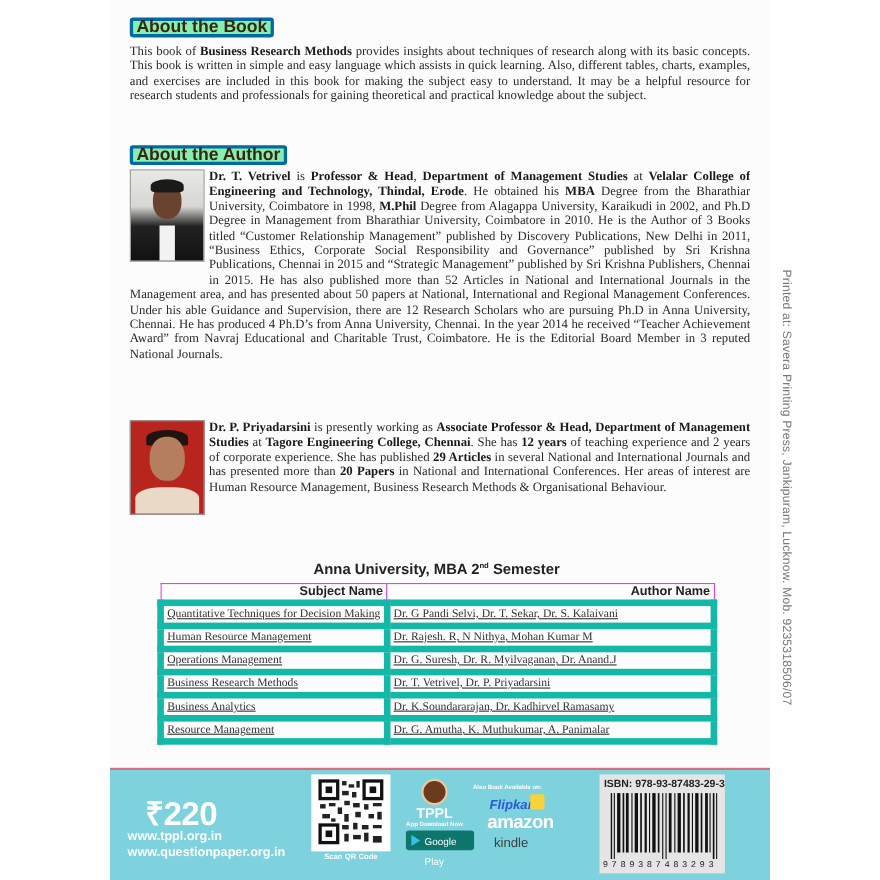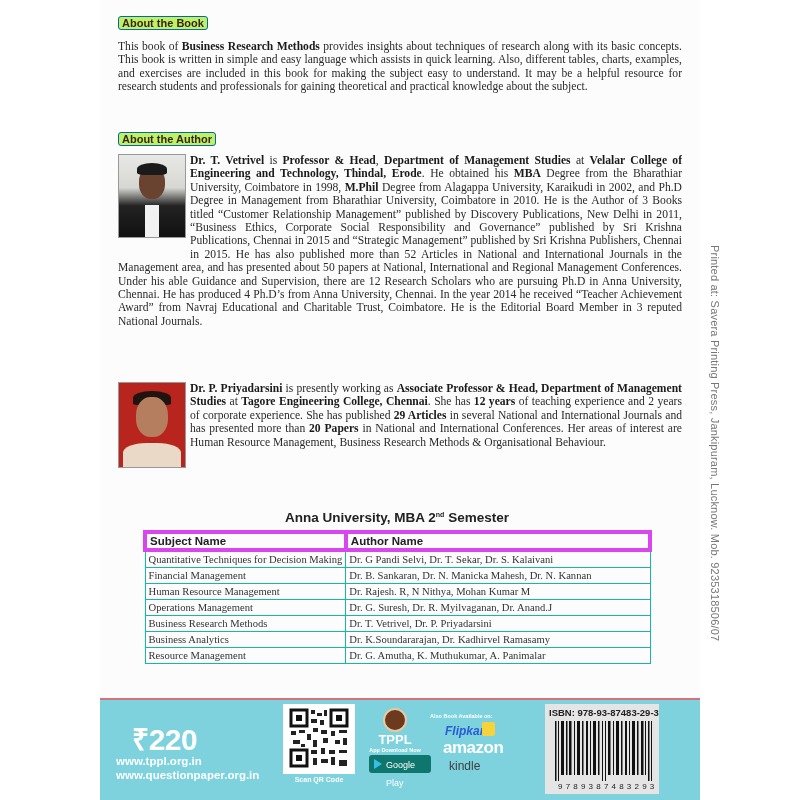--- a/index.html
+++ b/index.html
@@ -1,28 +1,28 @@
 <!DOCTYPE html>
 <html><head>
 <meta charset="utf-8">
 <style>
   html, body { margin:0; padding:0; }
   body { width:800px; height:800px; background:#ffffff; position:relative; overflow:hidden; font-family:"Liberation Serif", serif; color:#222; }
   .cover { position:absolute; left:100px; top:0; width:600px; height:800px; background:#fdfcfc; }
-  .section-tag { position:absolute; left:18px; font-family:"Liberation Sans", sans-serif; font-weight:bold; font-size:11px; color:#3a2418; background:#bef264; border:1px solid #0369a1; border-radius:3px; padding:0 3px; line-height:12px; }
+  .section-tag { position:absolute; left:18px; font-family:"Liberation Sans", sans-serif; font-weight:bold; font-size:16px; color:#3a2418; background:#86efac; border:3px solid #0369a1; border-radius:3px; padding:0 3px; line-height:12px; }
   .para { position:absolute; font-size:11.6px; line-height:13.4px; text-align:justify; color:#2a2a2a; }
   .para b { font-weight:bold; color:#1a1a1a; }
   .photo { position:absolute; border:1px solid #999; overflow:hidden; }
   .vert { position:absolute; left:705px; top:245px; width:20px; height:380px; }
   .vert span { position:absolute; left:0; top:0; transform-origin:0 0; transform:translate(16px,0) rotate(90deg); white-space:nowrap; font-family:"Liberation Sans", sans-serif; font-size:11px; color:#777; letter-spacing:0.2px; }
   .tbl-title { position:absolute; left:143px; top:510px; width:508px; text-align:center; font-family:"Liberation Sans", sans-serif; font-weight:bold; font-size:13.5px; color:#222; }
   .tbl-title sup { font-size:7px; }
   table.books { position:absolute; left:143px; top:530px; width:509px; border-collapse:collapse; font-size:10.6px; }
-  table.books th { font-family:"Liberation Sans", sans-serif; font-weight:bold; font-size:11.5px; height:14px; border:4px solid #d946ef; padding:0 3px; text-align:left; color:#222; }
-  table.books td { height:15px; border:1px solid #14b8a6; padding:0 3px; color:#333; white-space:nowrap; }
+  table.books th { font-family:"Liberation Sans", sans-serif; font-weight:bold; font-size:11.5px; height:14px; border:1px solid #d946ef; padding:0 3px; text-align:right; color:#222; }
+  table.books td { height:15px; border:6px solid #14b8a6; padding:0 3px; color:#333; white-space:nowrap;text-decoration:underline; }
   table.books td.c1 { width:190px; }
   .rule { position:absolute; left:100px; top:698px; width:600px; height:2px; background:#d8707a; }
   .footer { position:absolute; left:100px; top:700px; width:600px; height:100px; background:#7dd2de; }
   .price { position:absolute; left:16px; top:18px; font-family:"Liberation Sans", sans-serif; font-weight:bold; font-size:30px; color:#fff; letter-spacing:-0.5px;margin-left:16px; }
   .url { position:absolute; left:16px; font-family:"Liberation Sans", sans-serif; font-weight:bold; font-size:11.5px; color:#fff; }
   .qr { position:absolute; left:183px; top:4px; width:72px; height:70px; background:#fff; }
   .qr-cap { position:absolute; left:183px; top:76px; width:72px; text-align:center; font-family:"Liberation Sans", sans-serif; font-size:7px; font-weight:bold; color:#fff; }
   .tppl-logo { position:absolute; left:283px; top:8px; width:24px; height:24px; border-radius:50%; background:#6b3a1f; border:2px solid #e8c9a0; box-sizing:border-box; }
   .tppl { position:absolute; left:268px; top:32px; width:54px; text-align:center; font-family:"Liberation Sans", sans-serif; font-weight:bold; font-size:13px; color:#fff; }
   .tppl-sub { position:absolute; left:262px; top:47px; width:66px; text-align:center; font-family:"Liberation Sans", sans-serif; font-weight:bold; font-size:5.5px; color:#fff; }
@@ -30,21 +30,21 @@
   .gplay .tri { position:absolute; left:5px; top:4px; width:0; height:0; border-top:5px solid transparent; border-bottom:5px solid transparent; border-left:8px solid #34c0e8; }
   .gplay .lbl { position:absolute; left:17px; top:1px; }
   .avail { position:absolute; left:330px; top:13px; font-family:"Liberation Sans", sans-serif; font-weight:bold; font-size:5.5px; color:#fff; }
   .flipkart { position:absolute; left:345px; top:24px; font-family:"Liberation Sans", sans-serif; font-style:italic; font-weight:bold; font-size:12px; color:#2a5bd7; }
   .fk-bag { position:absolute; left:382px; top:22px; width:13px; height:14px; background:#f7d33b; border-radius:2px; }
   .amazon { position:absolute; left:343px; top:38px; font-family:"Liberation Sans", sans-serif; font-weight:bold; font-size:17px; color:#fff; letter-spacing:-0.5px; }
   .kindle { position:absolute; left:349px; top:59px; font-family:"Liberation Sans", sans-serif; font-size:12px; color:#404040; }
   .isbn-box { position:absolute; left:445px; top:4px; width:114px; height:90px; background:#e5e5e5; }
   .isbn-txt { position:absolute; left:4px; top:3px; font-family:"Liberation Sans", sans-serif; font-weight:bold; font-size:9.5px; color:#222; white-space:nowrap; }
   .barcode { position:absolute; left:10px; top:17px; width:98px; height:60px; }
-  .isbn-num { position:absolute; left:13px; top:78px; width:110px; font-family:Liberation Sans, sans-serif; font-size:8px; letter-spacing:3.2px; color:#222; white-space:nowrap; }
+  .isbn-num { position:absolute; left:3px; top:78px; width:110px; font-family:Liberation Mono, monospace; font-size:8px; letter-spacing:3.2px; color:#222; white-space:nowrap; }
 </style>
 </head>
 <body>
 
 <div class="cover">
 
   <div class="section-tag" style="top:16px;">About the Book</div>
   <div class="para" style="left:18px; top:40px; width:564px;"><span>This book of </span><b>Business Research Methods</b><span> provides insights about techniques of research along with its basic concepts. This book is written in simple and easy language which assists in quick learning. Also, different tables, charts, examples, and exercises are included in this book for making the subject easy to understand. It may be a helpful resource for research students and professionals for gaining theoretical and practical knowledge about the subject.</span></div>
 
   <div class="section-tag" style="top:132px;">About the Author</div>
@@ -84,24 +84,20 @@
   <thead>
     <tr>
       <th>Subject Name</th>
       <th>Author Name</th>
     </tr>
   </thead>
   <tbody>
     <tr>
         <td class="c1">Quantitative Techniques for Decision Making</td>
         <td>Dr. G Pandi Selvi, Dr. T. Sekar, Dr. S. Kalaivani</td>
-      </tr>
-    <tr>
-        <td class="c1">Financial Management</td>
-        <td>Dr. B. Sankaran, Dr. N. Manicka Mahesh, Dr. N. Kannan</td>
       </tr>
     <tr>
         <td class="c1">Human Resource Management</td>
         <td>Dr. Rajesh. R, N Nithya, Mohan Kumar M</td>
       </tr>
     <tr>
         <td class="c1">Operations Management</td>
         <td>Dr. G. Suresh, Dr. R. Myilvaganan, Dr. Anand.J</td>
       </tr>
     <tr>

